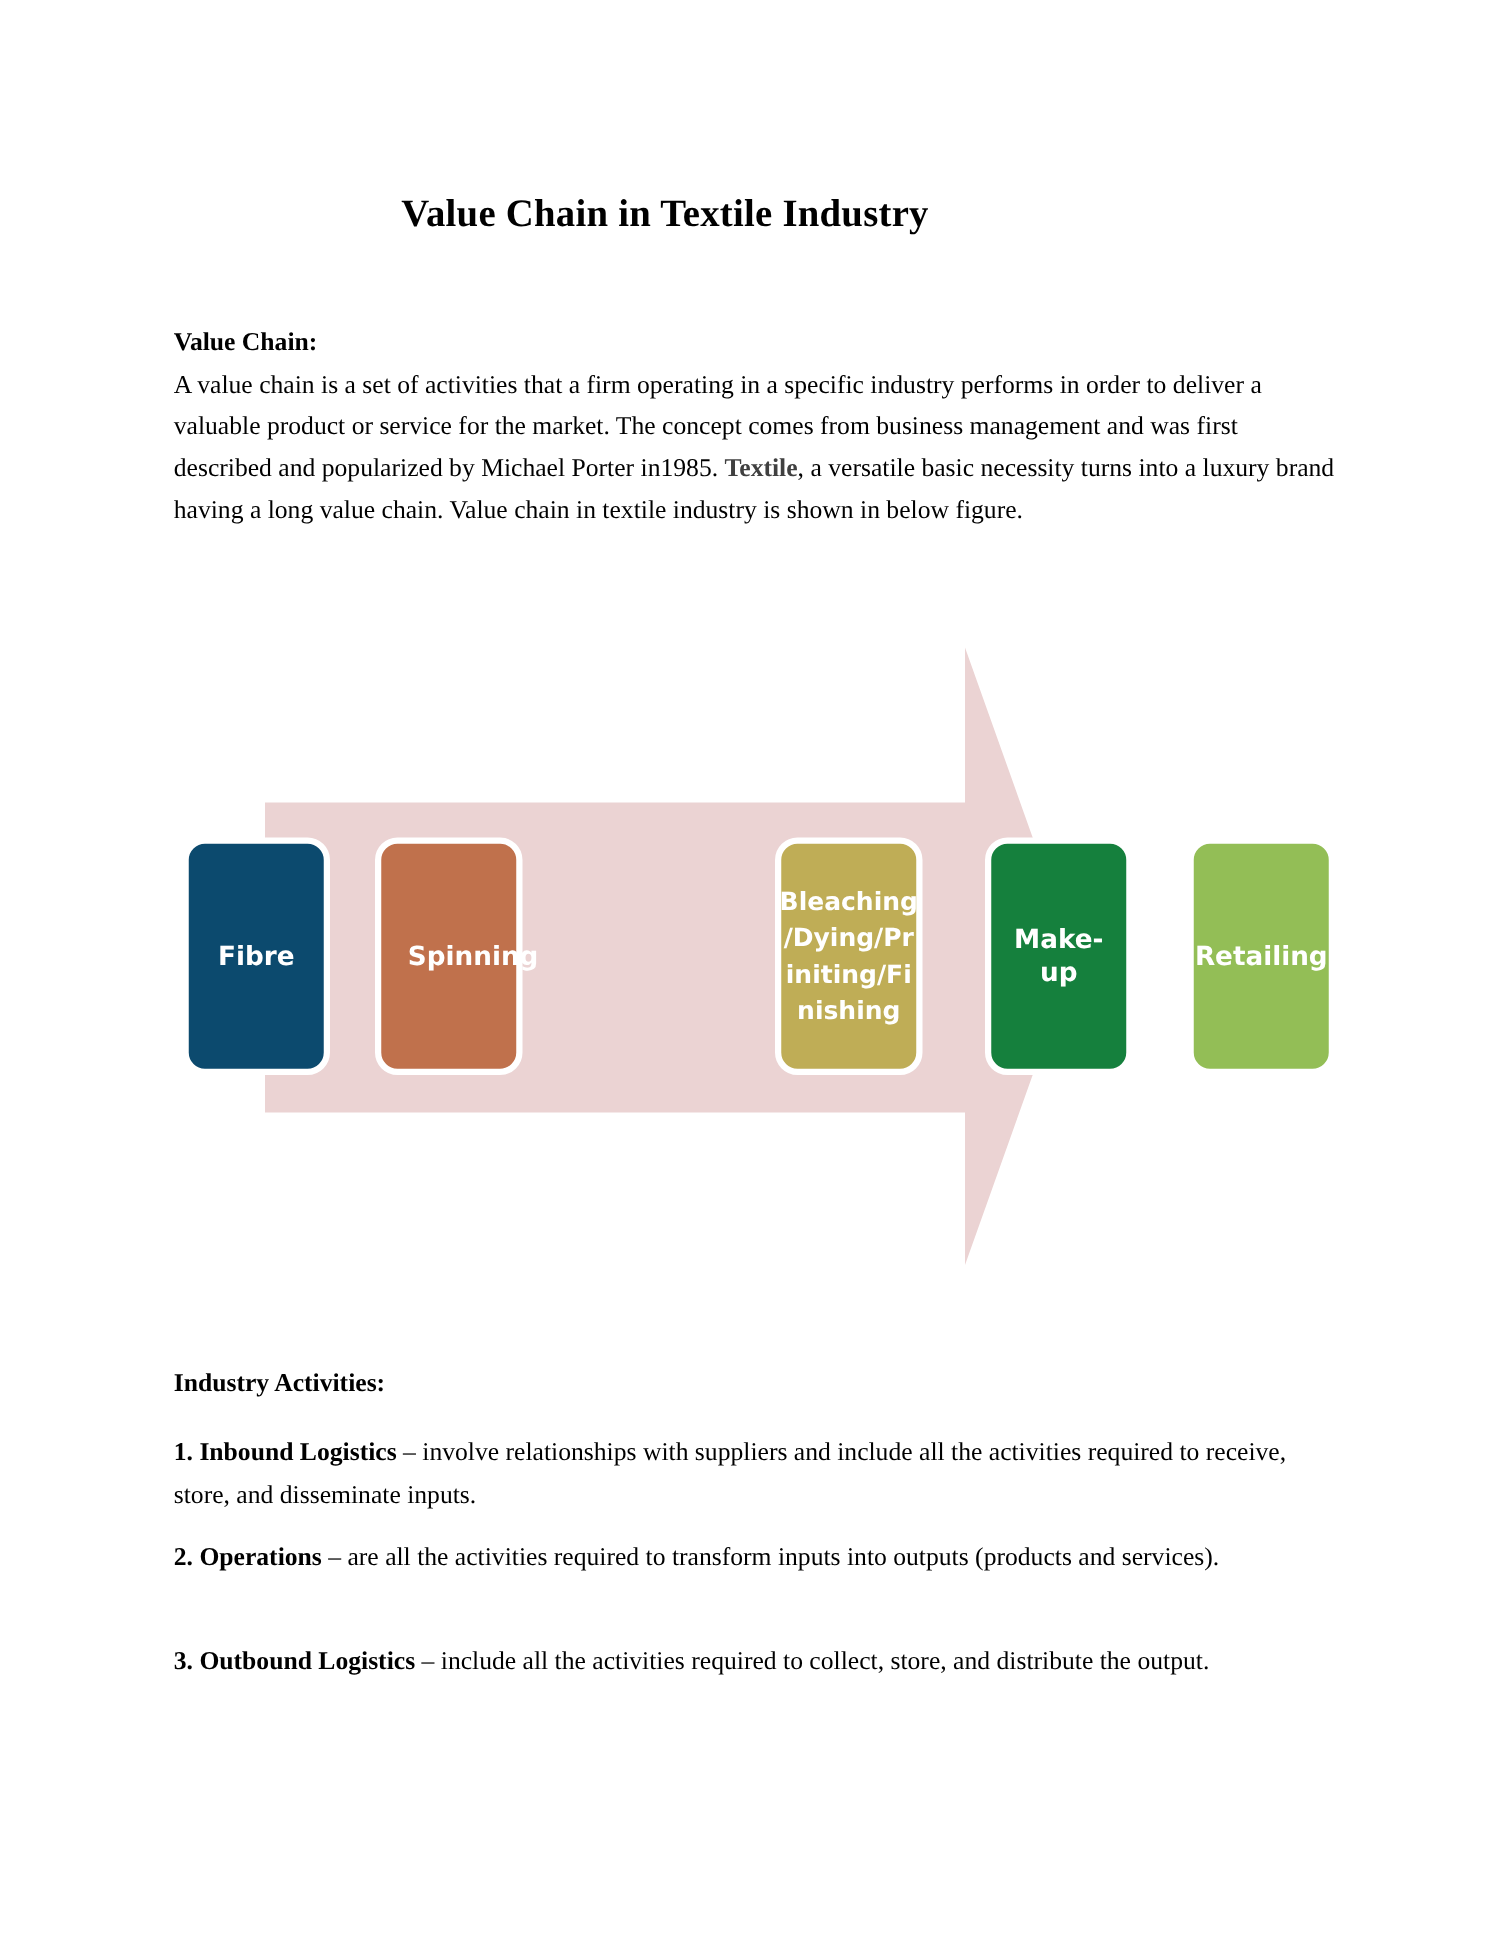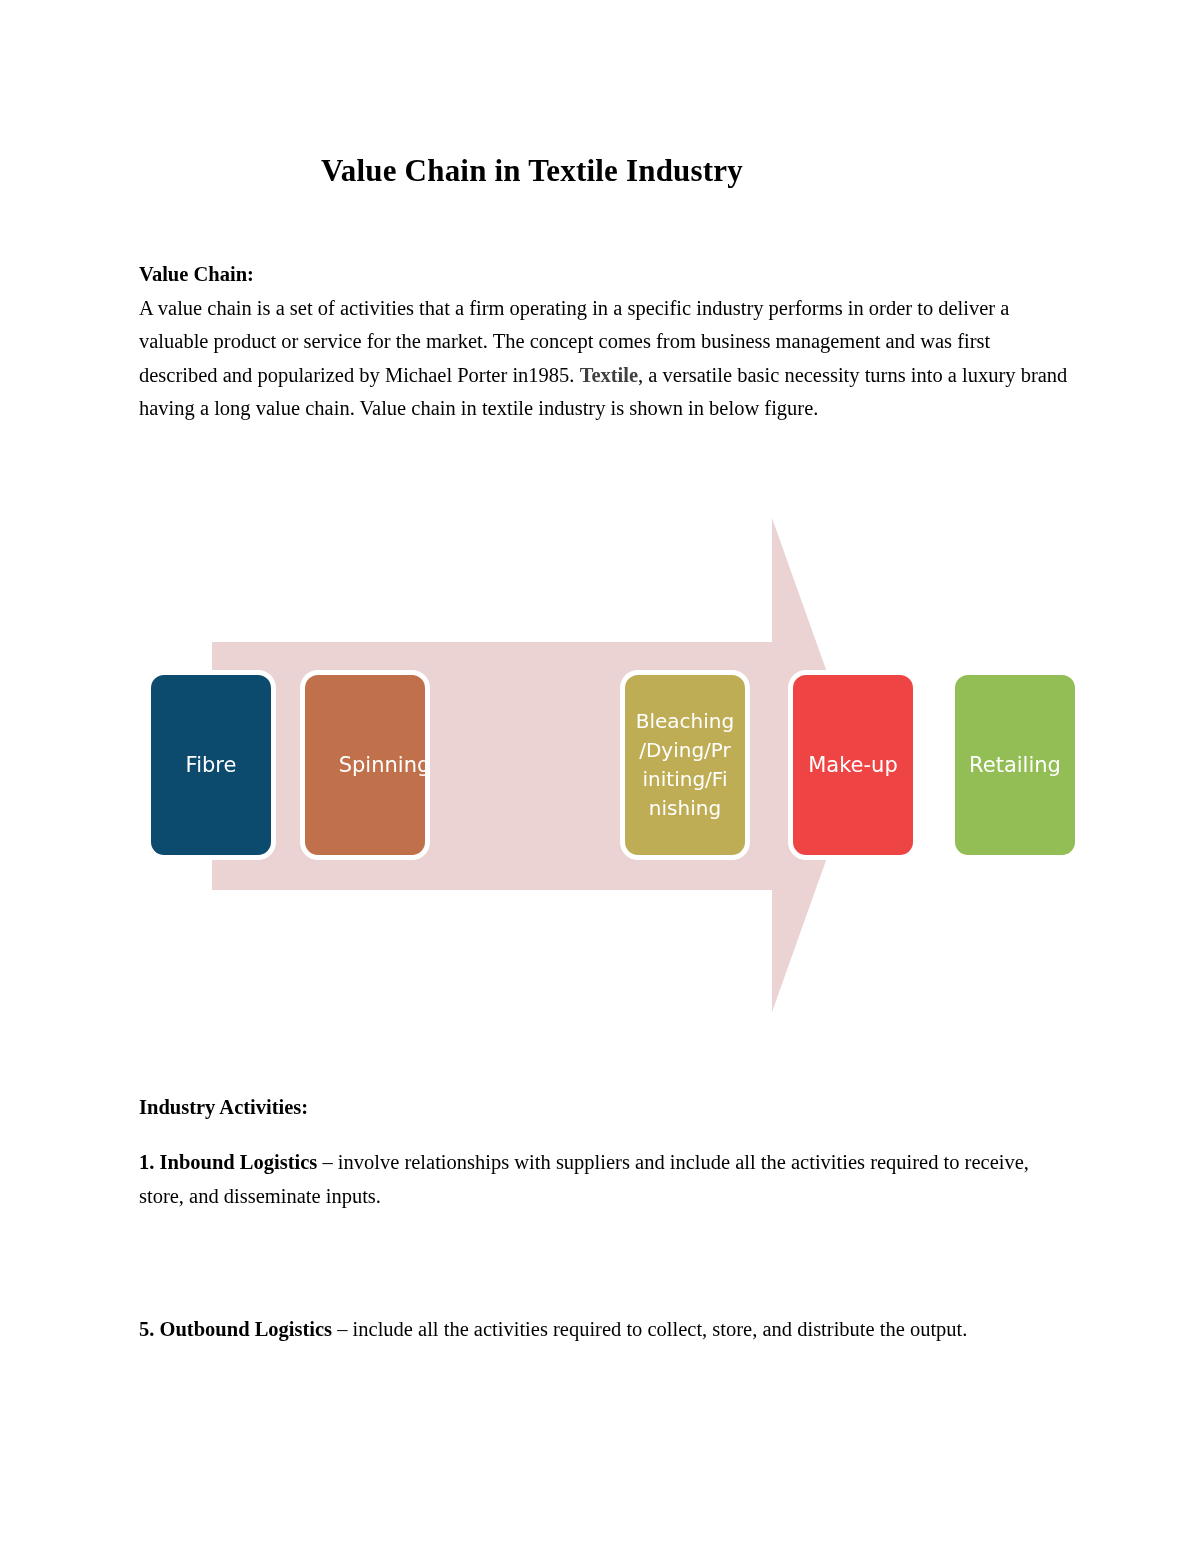--- a/index.html
+++ b/index.html
@@ -92,34 +92,35 @@
   .chain-boxes {
     position: absolute;
     left: 0;
     top: 0;
     width: 1200px;
     height: 560px;
   }
   .chain-box {
     position: absolute;
     top: 180px;
-    width: 130px;
+    width: 118px;
     height: 190px;
     border: 5px solid #ffffff;
     border-radius: 18px;
     box-sizing: border-box;
     display: flex;
     align-items: center;
     justify-content: center;
     color: #ffffff;
     font-family: "DejaVu Sans", "Liberation Sans", sans-serif;
     font-size: 21px;
     line-height: 27px;
     text-align: center;
     padding: 0 4px;
+    font-weight: bold;
   }
   .chain-box.tall-text { font-size: 20px; line-height: 29px; }
   .box-label { display: block; white-space: pre-line; }
 </style>
 </head>
 <body>
 
 <div id="page">
 
   <h1 class="doc-title">Value Chain in Textile Industry</h1>
@@ -141,34 +142,37 @@
       </div>
       <div class="chain-box" style="left:300px; background:#C0714C;padding-left:43px;">
         <span class="box-label">Spinning</span>
       </div>
       <div class="chain-box tall-text" style="left:620px; background:#BFAD56;">
         <span class="box-label">Bleaching
 /Dying/Pr
 initing/Fi
 nishing</span>
       </div>
-      <div class="chain-box" style="left:788px; background:#ef4444;">
+      <div class="chain-box" style="left:788px; background:#15803d;">
         <span class="box-label">Make-up</span>
       </div>
       <div class="chain-box" style="left:950px; background:#93BE56;">
         <span class="box-label">Retailing</span>
       </div>
     </div>
 
   </div>
 
   <div class="section-heading primary-heading">Industry Activities:</div>
 
   <div class="activity act-1">
     <b>1. Inbound Logistics</b><span> – involve relationships with suppliers and include all the activities required to receive, store, and disseminate inputs.</span>
   </div>
 
+  <div class="activity act-2">
+    <b>2. Operations</b><span> – are all the activities required to transform inputs into outputs (products and services).</span>
+  </div>
 
   <div class="activity act-3">
-    <b>5. Outbound Logistics</b><span> – include all the activities required to collect, store, and distribute the output.</span>
+    <b>3. Outbound Logistics</b><span> – include all the activities required to collect, store, and distribute the output.</span>
   </div>
 
 </div>
 
 </body></html>

